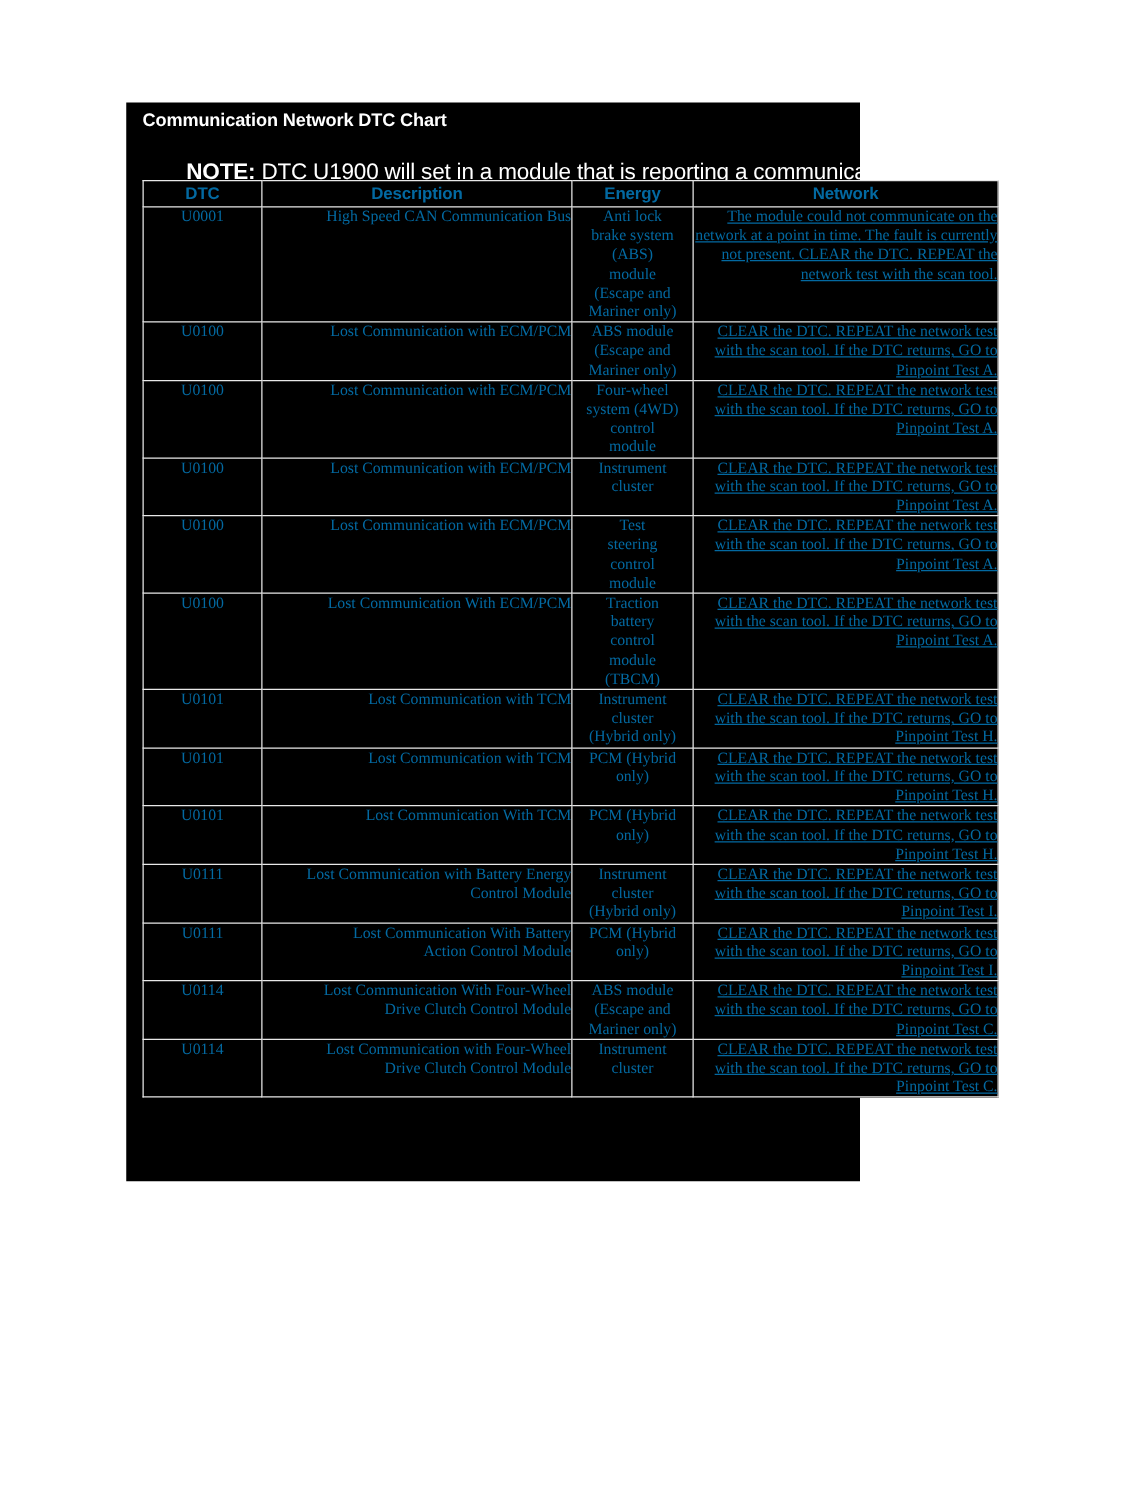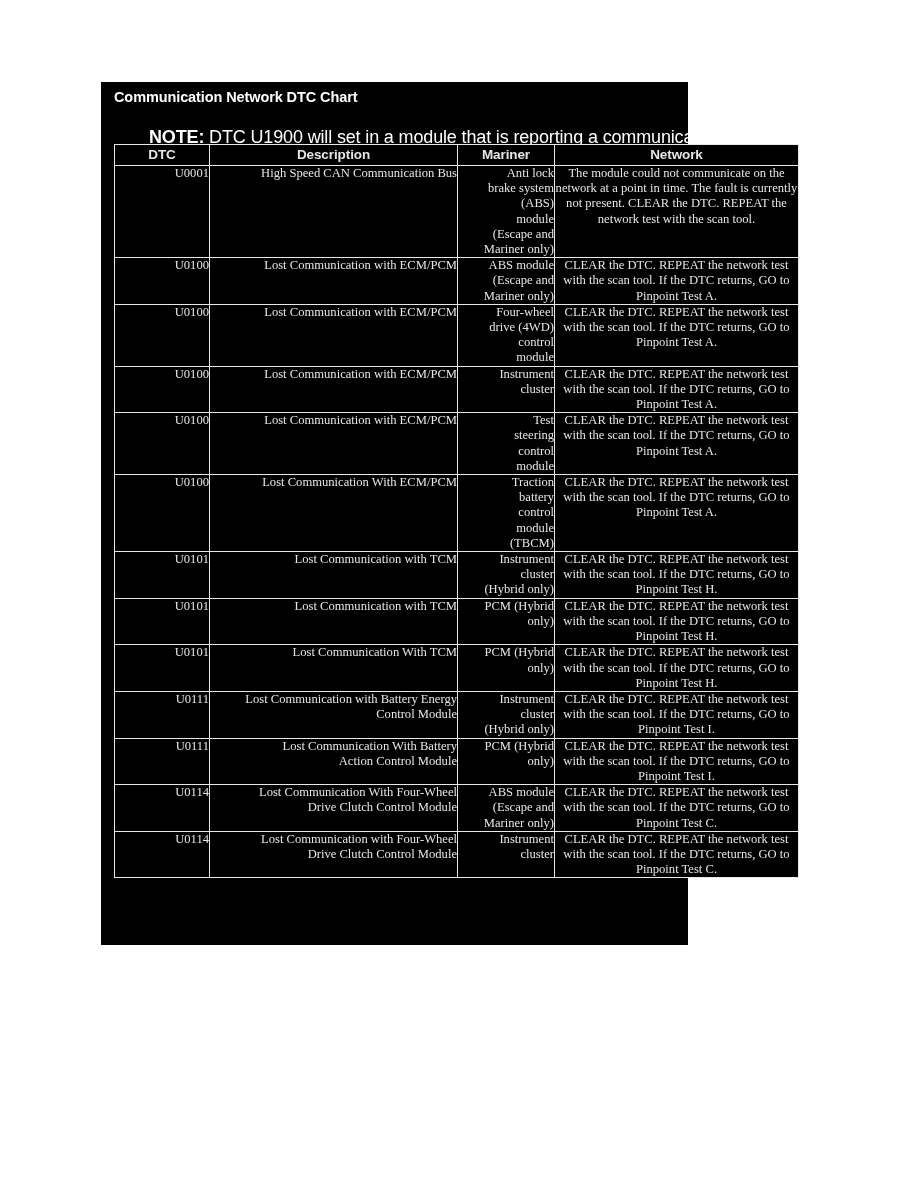--- a/index.html
+++ b/index.html
@@ -61,21 +61,21 @@
     width: 684px;
     border-collapse: collapse;
     table-layout: fixed;
     color: #ffffff;
     background: #000000;
   }
   table#dtc-table th,
   table#dtc-table td {
     border: 1px solid #e8e8e8;
     background: #000000;
-    color: #e5e5e5;
+    color: #0369a1;
     padding: 0;
     vertical-align: top;
   }
   table#dtc-table thead th {
     font-family: "Liberation Sans", sans-serif;
     font-weight: bold;
     font-size: 13.5px;
     text-align: center;
     height: 20px;
     line-height: 20px;
@@ -87,34 +87,35 @@
   col.c-desc  { width: 248px; }
   col.c-src   { width: 97px; }
   col.c-act   { width: 244px; }
 
   table#dtc-table tbody td {
     font-family: "Liberation Serif", serif;
     font-size: 12.6px;
     line-height: 15.2px;
   }
   td.cell-dtc {
-    text-align: right;
+    text-align: center;
     padding: 4px 2px 6px 2px;
   }
   td.cell-desc {
     text-align: right;
     padding: 4px 4px 6px 7px;
   }
   td.cell-src {
+    text-align: center;
+    padding: 4px 3px 6px 3px;
+  }
+  td.cell-act {
     text-align: right;
-    padding: 4px 3px 6px 3px;
-  }
-  td.cell-act {
-    text-align: center;
     padding: 4px 5px 6px 6px;
+    text-decoration: underline;
   }
   .nowrap-lines { white-space: pre-line; }
 </style>
 </head>
 <body>
 
 <div id="panel">
 
   <div id="chart-title">Communication Network DTC Chart</div>
 
@@ -126,21 +127,21 @@
     <colgroup>
       <col class="c-dtc">
       <col class="c-desc">
       <col class="c-src">
       <col class="c-act">
     </colgroup>
     <thead>
       <tr>
         <th>DTC</th>
         <th>Description</th>
-        <th>Mariner</th>
+        <th>Energy</th>
         <th>Network</th>
       </tr>
     </thead>
     <tbody id="dtc-body">
         <tr>
           <td class="cell-dtc nowrap-lines">U0001</td>
           <td class="cell-desc nowrap-lines">High Speed CAN Communication Bus</td>
           <td class="cell-src nowrap-lines">Anti lock
 brake system
 (ABS)
@@ -154,21 +155,21 @@
           <td class="cell-desc nowrap-lines">Lost Communication with ECM/PCM</td>
           <td class="cell-src nowrap-lines">ABS module
 (Escape and
 Mariner only)</td>
           <td class="cell-act nowrap-lines">CLEAR the DTC. REPEAT the network test with the scan tool. If the DTC returns, GO to Pinpoint Test A.</td>
         </tr>
         <tr>
           <td class="cell-dtc nowrap-lines">U0100</td>
           <td class="cell-desc nowrap-lines">Lost Communication with ECM/PCM</td>
           <td class="cell-src nowrap-lines">Four-wheel
-drive (4WD)
+system (4WD)
 control
 module</td>
           <td class="cell-act nowrap-lines">CLEAR the DTC. REPEAT the network test with the scan tool. If the DTC returns, GO to Pinpoint Test A.</td>
         </tr>
         <tr>
           <td class="cell-dtc nowrap-lines">U0100</td>
           <td class="cell-desc nowrap-lines">Lost Communication with ECM/PCM</td>
           <td class="cell-src nowrap-lines">Instrument
 cluster</td>
           <td class="cell-act nowrap-lines">CLEAR the DTC. REPEAT the network test with the scan tool. If the DTC returns, GO to Pinpoint Test A.</td>

